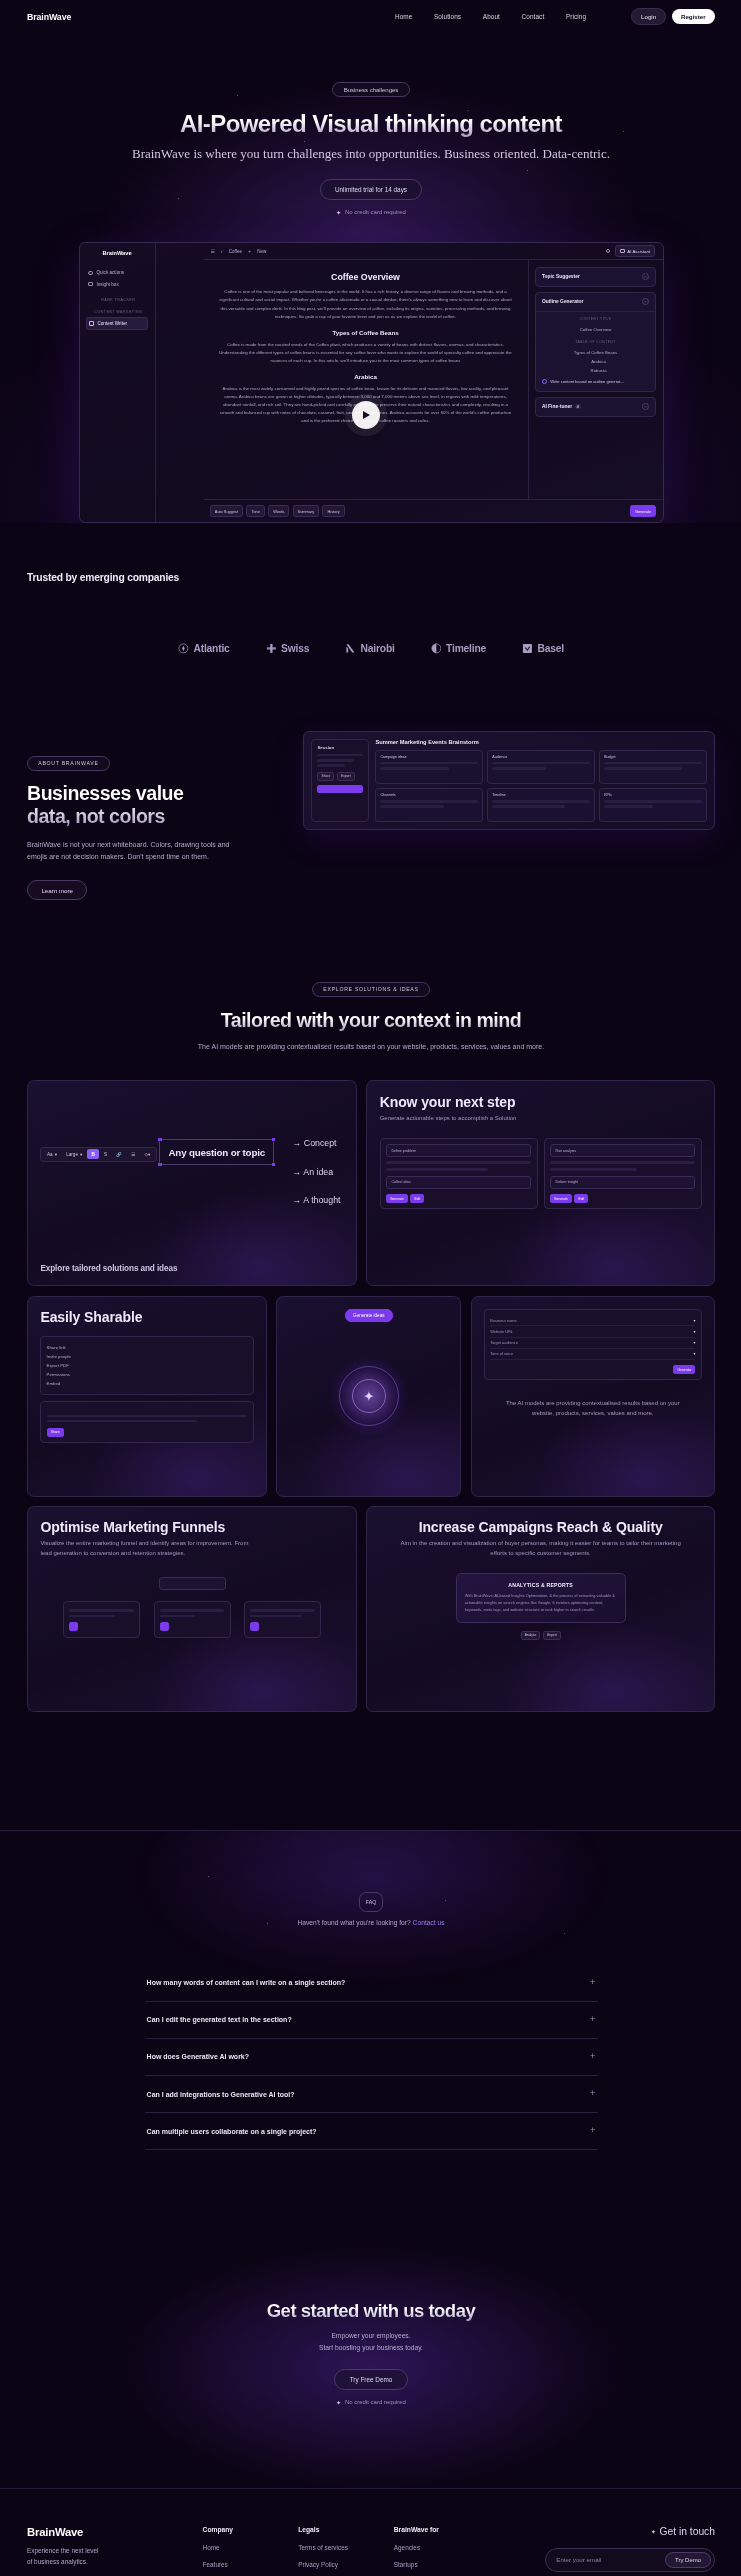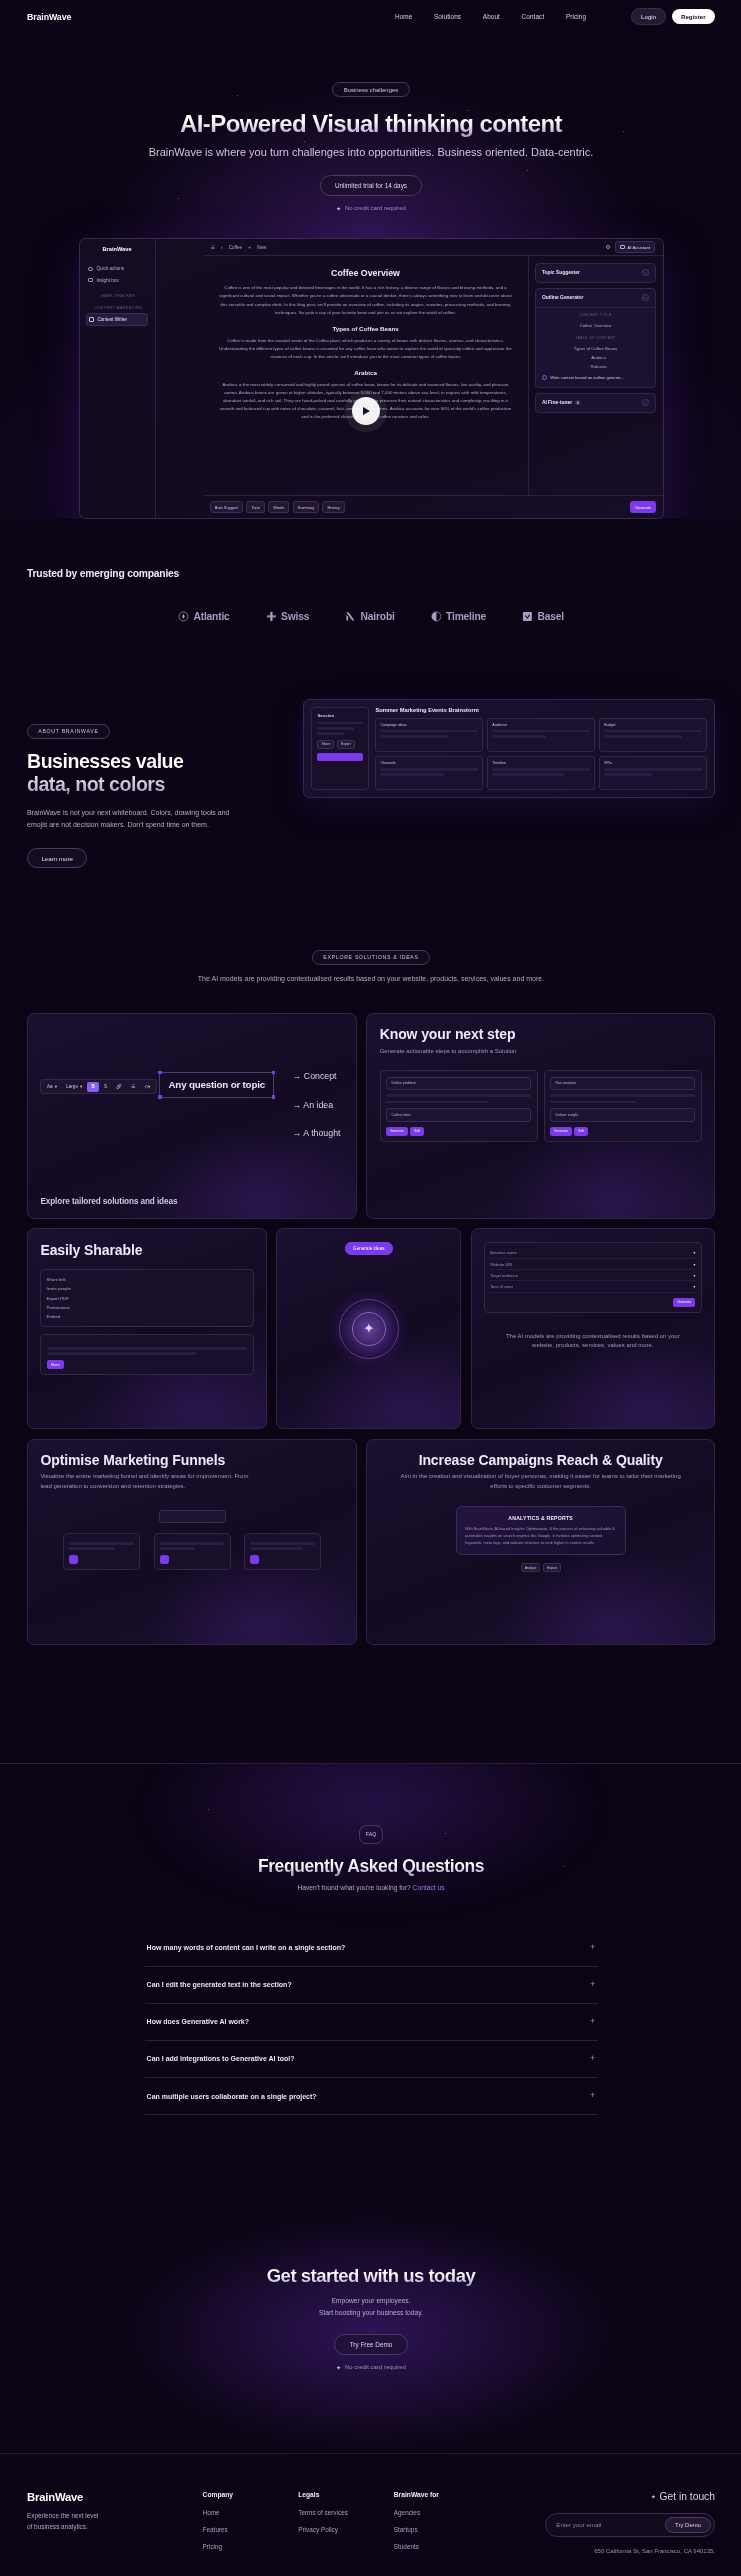--- a/index.html
+++ b/index.html
@@ -59,21 +59,21 @@
     position: relative; z-index: 2;
   }
   .pill-upper { letter-spacing: 0.7px; font-size: 5.2px; }
   h1.hero-title {
     margin-top: 13.4px; font-size: 24px; line-height: 1.12; font-weight: 700;
     letter-spacing: -0.6px; position: relative; z-index: 2;
     background: linear-gradient(180deg, #ffffff 38%, #a697bd 100%);
     -webkit-background-clip: text; background-clip: text; color: transparent;
   }
   .hero-sub {
-    margin-top: 8.2px; font-size: 11px; color: #cfc7de; position: relative; z-index: 2;
+    margin-top: 8.2px; font-size: 13px; color: #cfc7de; position: relative; z-index: 2; font-family: Liberation Serif, serif;
   }
   .hero-cta { margin-top: 17.5px; position: relative; z-index: 2; }
   .btn-outline {
     display: inline-block; border: 0.5px solid #4a3a64; border-radius: 11.3px;
     padding: 5.7px 14.4px; font-size: 6.4px; color: #ded6ee;
     background: rgba(25,16,40,.55); cursor: pointer;
   }
   .hero-note {
     margin-top: 9.3px; font-size: 6px; color: #9d92b4; position: relative; z-index: 2;
     display: flex; align-items: center; justify-content: center; gap: 3.6px;
@@ -128,21 +128,21 @@
   .ring { width: 5.2px; height: 5.2px; border: 0.8px solid #8b5cf6; border-radius: 50%; flex-shrink:0; }
   .badge-n { background: #2f2348; color: #cdc2e6; font-size: 3.6px; border-radius: 1.5px; padding: 0.5px 2.1px; margin-left: 2.6px; }
   .toolbar-row { display:flex; gap:3.1px; padding: 5.2px 6.2px; border-top:0.5px solid #2b2140; }
   .tb { border:0.5px solid #3a2e54; border-radius:2.6px; padding:2.1px 4.1px; font-size:3.9px; color:#cec4e3; background:#231735; }
   .tb.pri { background:#7c3aed; border-color:#7c3aed; color:#fff; }
 
   
   .trusted { padding: 49px 27px 0; }
   .trusted h3 { font-size: 10.3px; font-weight: 700; color: #f0ebfa; letter-spacing: -0.2px; }
   .logos { display: flex; align-items: center; justify-content: center; gap: 36px; margin-top: 32px; }
-  .logo { display: flex; align-items: flex-end; gap: 4.6px; color: #a99dc2; font-size: 10.3px; font-weight: 700; letter-spacing: -0.2px; }
+  .logo { display: flex; align-items: flex-end; gap: 4.6px; color: #a99dc2; font-size: 10.3px; font-weight: 700; letter-spacing: -0.2px; margin-top: 28px; }
   .logo .mark { width: 10.8px; height: 10.8px; display:flex; align-items:center; justify-content:center; flex-shrink:0; }
 
   
   .about { display: flex; padding: 77px 27px 0; gap: 29px; align-items: flex-start; }
   .about-left { width: 247px; padding-top: 25px; }
   .about h2 {
     font-size: 19.6px; line-height: 1.18; font-weight: 700; letter-spacing: -0.5px; margin-top: 11.3px;
     background: linear-gradient(180deg, #ffffff 40%, #9e90b8 100%);
     -webkit-background-clip: text; background-clip: text; color: transparent;
   }
@@ -509,20 +509,21 @@
               <div class="ph"></div>
               <div class="ph" style="width:50%"></div>
             </div>
         </div>
       </div>
     </div>
   </section>
 
   <section class="solutions">
     <span class="pill pill-upper">EXPLORE SOLUTIONS &amp; IDEAS</span>
+    <h2>Tailored with your context in mind</h2>
     <p class="sub">The AI models are providing contextualised results based on your website, products, services, values and more.</p>
 
     <div class="cards">
 
       <div class="row">
         <div class="card" style="width:330px;height:206px">
           <div class="glow"></div>
           <div style="position:relative;margin-top:37px">
             <div class="fmt-bar">
               <span class="fmt">
@@ -695,21 +696,20 @@
   <section class="faq-wrap">
     <div class="faq-bg"></div>
     <div class="stars">
       <span class="star" style="left:28%;top:46px"></span>
         <span class="star" style="left:36%;top:93px"></span>
       <span class="star" style="left:60%;top:70px"></span>
         <span class="star" style="left:76%;top:103px"></span>
     </div>
     <div class="faq">
       <span class="pill-round">FAQ</span>
-      <h2>Frequently Asked Questions</h2>
       <p class="fsub">
         <span>Haven't found what you're looking for?</span>
         <a href="#">Contact us</a>
       </p>
       <div class="faq-list">
         <div class="faq-item">
           <span class="faq-q">How many words of content can I write on a single section?</span>
           <span class="faq-plus">+</span>
         </div>
         <div class="faq-item">

